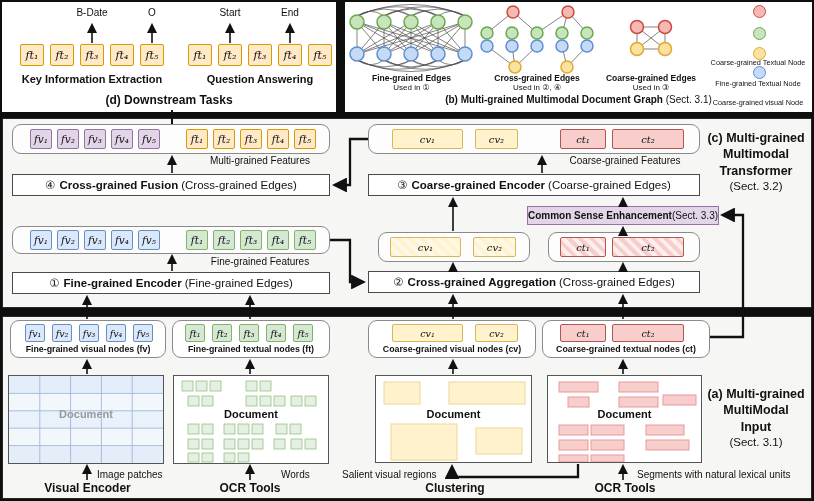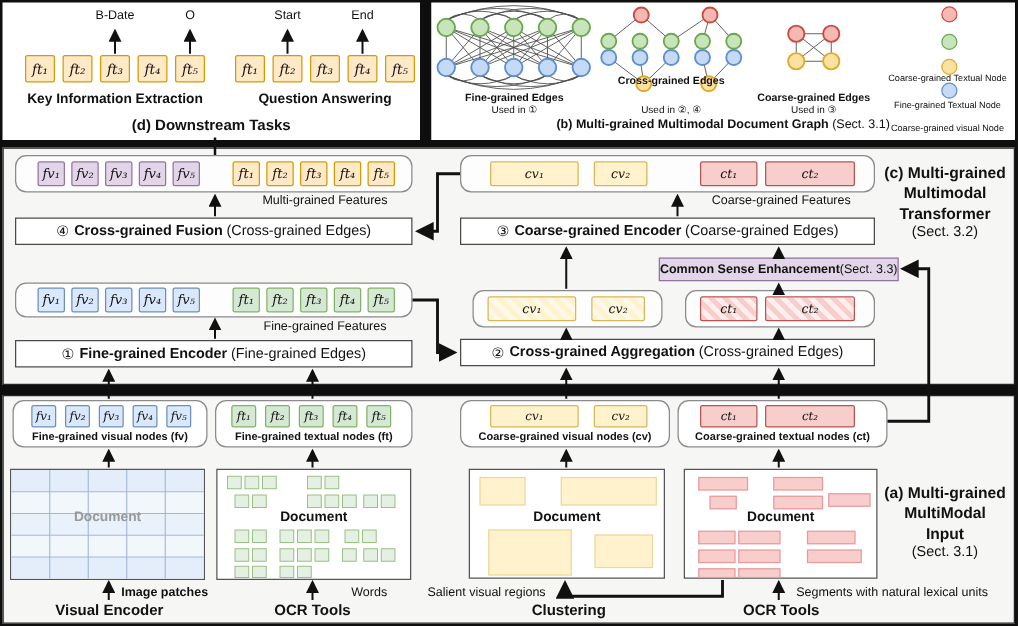--- a/index.html
+++ b/index.html
@@ -165,21 +165,21 @@
       <line x1="320" y1="25" x2="320" y2="47" class="ge"></line>
       <line x1="292" y1="47" x2="320" y2="47" class="ge"></line>
       <circle cx="292" cy="25" r="6.5" class="nr"></circle>
       <circle cx="320" cy="25" r="6.5" class="nr"></circle>
       <circle cx="292" cy="47" r="6.5" class="ny"></circle>
       <circle cx="320" cy="47" r="6.5" class="ny"></circle>
     </svg>
 
   <div class="abs gtitle" style="left:349px;top:73px;width:125px;">Fine-grained Edges</div>
   <div class="abs gsub" style="left:349px;top:83px;width:125px;">Used in ①</div>
-  <div class="abs gtitle" style="left:477px;top:59px;width:120px;">Cross-grained Edges</div>
+  <div class="abs gtitle" style="left:477px;top:73px;width:120px;">Cross-grained Edges</div>
   <div class="abs gsub" style="left:477px;top:83px;width:120px;">Used in ②, ④</div>
   <div class="abs gtitle" style="left:591px;top:73px;width:120px;">Coarse-grained Edges</div>
   <div class="abs gsub" style="left:591px;top:83px;width:120px;">Used in ③</div>
 
   <div class="abs lgdot" style="left:753px;top:5px;border-color:#cc4b41;background:#f5b8b2;"></div>
   <div class="abs lglbl" style="left:703px;top:18px;width:110px;">Coarse-grained Textual Node</div>
   <div class="abs lgdot" style="left:753px;top:27px;border-color:#6aa84f;background:#c8e4ba;"></div>
   <div class="abs lglbl" style="left:703px;top:39px;width:110px;">Fine-grained Textual Node</div>
   <div class="abs lgdot" style="left:753px;top:47px;border-color:#e0aa2e;background:#fbe2a0;"></div>
   <div class="abs lglbl" style="left:703px;top:58px;width:110px;">Coarse-grained visual Node</div>
@@ -380,21 +380,21 @@
         <rect x="11" y="64" width="29" height="10"></rect>
           <rect x="43" y="64" width="33" height="10"></rect>
           <rect x="98" y="64" width="43" height="10"></rect>
         <rect x="11" y="79" width="29" height="7"></rect>
           <rect x="43" y="79" width="33" height="7"></rect>
       </g>
     </svg>
   </div>
   <div class="abs doctitle" style="left:547px;top:408px;width:155px;">Document</div>
 
-  <div class="abs flowdesc" style="left:97px;top:469px;font-weight:bold;">Image patches</div>
+  <div class="abs flowdesc" style="left:97px;top:469px;">Image patches</div>
   <div class="abs flowname" style="left:20px;top:481px;width:135px;">Visual Encoder</div>
   <div class="abs flowdesc" style="left:281px;top:469px;">Words</div>
   <div class="abs flowname" style="left:205px;top:481px;width:90px;">OCR Tools</div>
   <div class="abs flowdesc" style="left:342px;top:469px;">Salient visual regions</div>
   <div class="abs flowname" style="left:410px;top:481px;width:90px;">Clustering</div>
   <div class="abs flowdesc" style="left:637px;top:469px;">Segments with natural lexical units</div>
   <div class="abs flowname" style="left:580px;top:481px;width:90px;">OCR Tools</div>
 
   <div class="abs sidelbl" style="left:700px;top:386px;width:112px;">
     <div>(a) Multi-grained</div>

